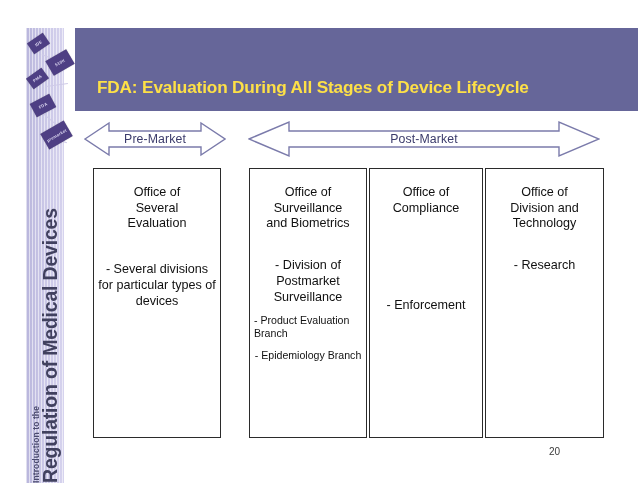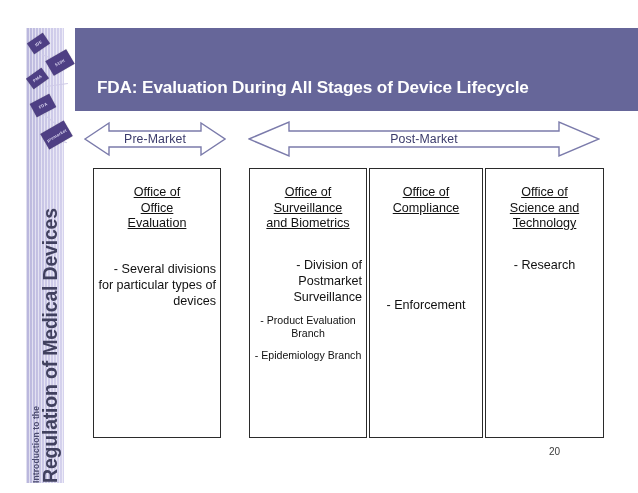--- a/index.html
+++ b/index.html
@@ -111,21 +111,21 @@
     top: 28px;
     width: 563px;
     height: 83px;
     background: #666699;
     display: flex;
     align-items: flex-end;
     box-sizing: border-box;
     padding: 0 0 13px 22px;
   }
   #title-text {
-    color: #ffffff;
+    color: #fde047;
     font-size: 17.2px;
     font-weight: bold;
     letter-spacing: -0.15px;
     white-space: nowrap;
   }
 
   
   .arrow-wrap {
     position: absolute;
     height: 42px;
@@ -170,43 +170,42 @@
   #box-ode { left: 93px;  width: 128px; }
   #box-osb { left: 249px; width: 118px; }
   #box-oc  { left: 369px; width: 114px; }
   #box-ost { left: 485px; width: 119px; }
 
   .office-title {
     font-size: 12.6px;
     color: #111111;
     text-align: center;
     line-height: 1.25;
-    text-decoration: underline;
     text-underline-offset: 1px;
     padding: 0 4px;
   }
   .office-body {
     margin-top: 26px;
     width: 100%;
     display: flex;
     flex-direction: column;
     align-items: center;
     gap: 9px;
   }
   .bullet-lg {
     font-size: 12.6px;
     color: #111111;
-    text-align: right;
+    text-align: center;
     line-height: 1.25;
     padding: 0 4px;
   }
   .bullet-sm {
     font-size: 10.6px;
     color: #111111;
-    text-align: center;
+    text-align: left;
     line-height: 1.22;
     padding: 0 4px;
   }
 
   
   #box-ode .office-body { margin-top: 30px; }
   #box-osb .office-body { margin-top: 26px; }
   #box-oc  .office-body { margin-top: 82px; }
   #box-ost .office-body { }
 
@@ -258,21 +257,21 @@
   <div class="arrow-wrap" id="arrow-post">
     <svg viewBox="0 0 352 42" preserveAspectRatio="none">
       <polygon points="1,21 41,4 41,13 311,13 311,4 351,21 311,38 311,29 41,29 41,38" fill="#ffffff" stroke="#7b7bab" stroke-width="1.4" stroke-linejoin="miter"></polygon>
     </svg>
     <div class="arrow-label">Post-Market</div>
   </div>
 
   <div class="office-box" id="box-ode">
     <div class="office-title">
       <div>Office of</div>
-      <div>Office</div>
+      <div>Several</div>
       <div>Evaluation</div>
     </div>
     <div class="office-body">
       <div class="bullet-lg">- Several divisions for particular types of devices</div>
     </div>
   </div>
 
   <div class="office-box" id="box-osb">
     <div class="office-title">
       <div>Office of</div>
@@ -292,21 +291,21 @@
       <div>Compliance</div>
     </div>
     <div class="office-body">
       <div class="bullet-lg">- Enforcement</div>
     </div>
   </div>
 
   <div class="office-box" id="box-ost">
     <div class="office-title">
       <div>Office of</div>
-      <div>Science and</div>
+      <div>Division and</div>
       <div>Technology</div>
     </div>
     <div class="office-body">
       <div class="bullet-lg">- Research</div>
     </div>
   </div>
 
   <div id="slide-number">20</div>
 
 </div>

